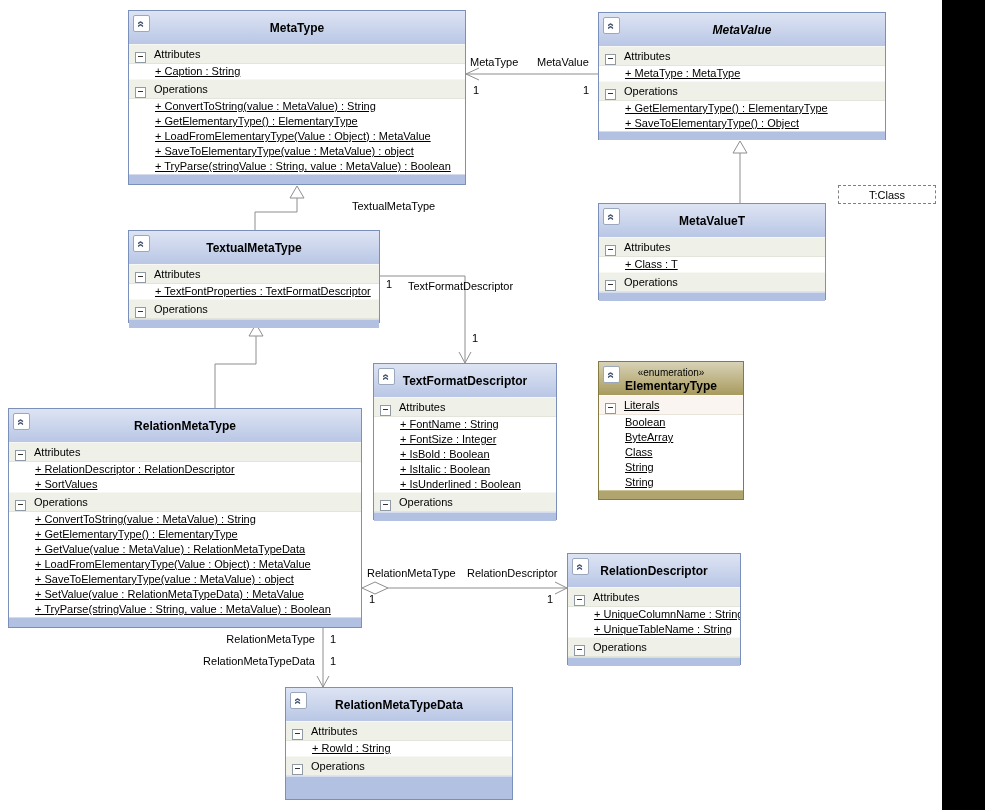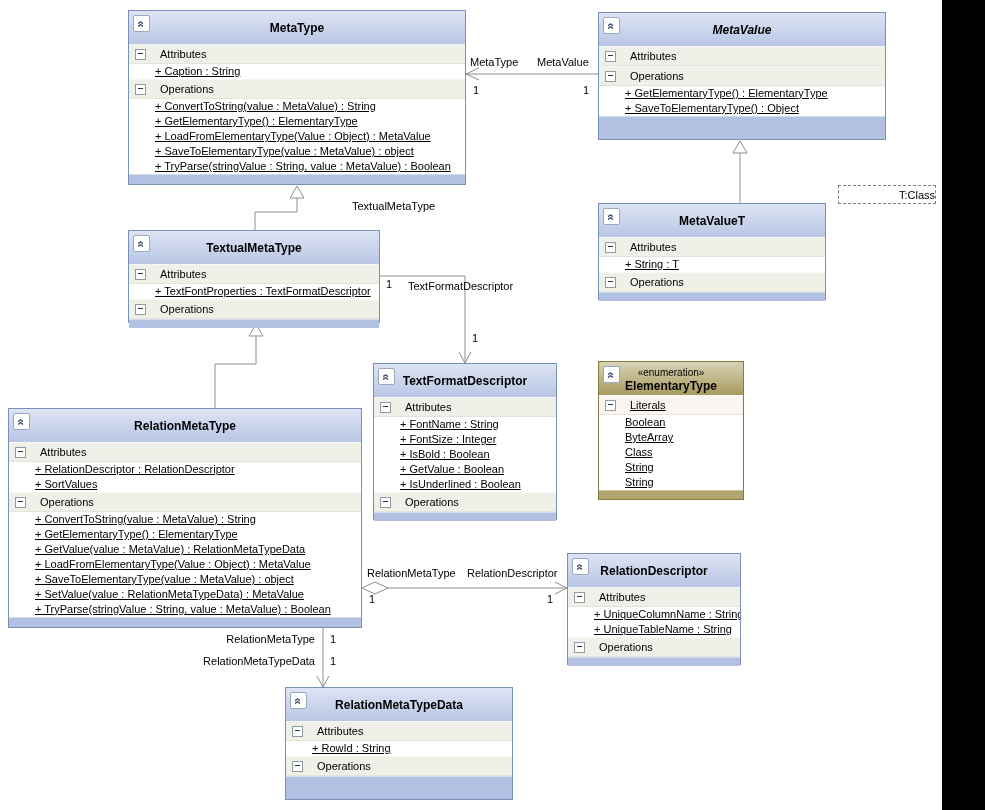--- a/index.html
+++ b/index.html
@@ -15,34 +15,34 @@
   .enum .cls-header{background:linear-gradient(#d8d2b6,#a89a5e);}
   .cls-title{text-align:center;font-weight:bold;font-size:12px;line-height:14px;}
   .cls-title.italic{font-style:italic;}
   .cls-stereotype{text-align:center;font-size:10px;line-height:12px;margin-top:2px;}
   .chevron-btn{position:absolute;left:4px;top:4px;width:15px;height:15px;background:#fff;
                border:1px solid #9aa7bd;border-radius:2px;display:flex;align-items:center;
                justify-content:center;cursor:pointer;}
   .chevron-btn span{display:block;transform:rotate(90deg);font-weight:bold;color:#44536e;
                     font-size:12px;line-height:12px;}
   .section-row{flex:0 0 auto;height:18px;line-height:18px;background:#eff0e8;
-               display:flex;align-items:center;gap:14px;padding-left:6px;
+               display:flex;align-items:flex-end;gap:8px;padding-left:6px;
                border-top:1px solid #f7f8f3;border-bottom:1px solid #e2e5da;}
   .enum .section-row{background:#faf5f0;border-top-color:#fdfaf7;border-bottom-color:#eae3da;text-decoration:underline;}
   .minus-box{flex:0 0 auto;width:9px;height:9px;border:1px solid #8f9aa5;background:#fff;
              position:relative;display:inline-block;}
   .minus-box::after{content:"";position:absolute;left:2px;right:2px;top:3px;height:1px;background:#333;}
   .member-row{flex:0 0 auto;height:15px;line-height:15px;background:#fff;padding-left:26px;
               white-space:nowrap;overflow:hidden;text-decoration:underline;}
   .cls-footer{flex:1 1 auto;min-height:8px;background:#b2c0e1;border-top:1px solid #d5dcee;}
   .enum .cls-footer{background:#b0a46f;border-top:1px solid #cfc49a;}
   .conn-label{position:absolute;white-space:nowrap;font-size:11px;color:#000;}
   .conn-label.right{text-align:right;}
   #type-param-box{position:absolute;left:838px;top:185px;width:96px;height:17px;background:#fff;
-                  border:1px dashed #7f7f7f;display:flex;align-items:center;justify-content:flex-end;
+                  border:1px dashed #7f7f7f;display:flex;align-items:center;justify-content:center;
                   font-size:11px;z-index:5;}
   svg .conn{stroke:#8e8e8e;stroke-width:1;fill:none;}
   svg .hollow{stroke:#8e8e8e;stroke-width:1;fill:#fff;}
 </style>
 </head>
 <body>
 
 <div id="stage">
 
   <svg id="connector-layer" width="985" height="810" viewBox="0 0 985 810">
@@ -114,41 +114,42 @@
       <div class="chevron-btn">
             <span>«</span>
           </div>
 
       <div class="cls-title italic">MetaValue</div>
     </div>
     <div class="section-row">
           <span class="minus-box"></span>
           <span>Attributes</span>
         </div>
+        <div class="member-row">+ MetaType : MetaType</div>
         <div class="section-row">
           <span class="minus-box"></span>
           <span>Operations</span>
         </div>
         <div class="member-row">+ GetElementaryType() : ElementaryType</div>
         <div class="member-row">+ SaveToElementaryType() : Object</div>
         <div class="cls-footer"></div>
   </div>
       <div class="uml-class" style="left: 598px; top: 203px; width: 228px; height: 97px;">
     <div class="cls-header">
       <div class="chevron-btn">
             <span>«</span>
           </div>
 
       <div class="cls-title">MetaValueT</div>
     </div>
     <div class="section-row">
           <span class="minus-box"></span>
           <span>Attributes</span>
         </div>
-        <div class="member-row">+ String : T</div>
+        <div class="member-row">+ Class : T</div>
         <div class="section-row">
           <span class="minus-box"></span>
           <span>Operations</span>
         </div>
         <div class="cls-footer"></div>
   </div>
       <div class="uml-class" style="left: 128px; top: 230px; width: 252px; height: 93px;">
     <div class="cls-header">
       <div class="chevron-btn">
             <span>«</span>
@@ -175,21 +176,21 @@
 
       <div class="cls-title">TextFormatDescriptor</div>
     </div>
     <div class="section-row">
           <span class="minus-box"></span>
           <span>Attributes</span>
         </div>
         <div class="member-row">+ FontName : String</div>
         <div class="member-row">+ FontSize : Integer</div>
         <div class="member-row">+ IsBold : Boolean</div>
-        <div class="member-row">+ GetValue : Boolean</div>
+        <div class="member-row">+ IsItalic : Boolean</div>
         <div class="member-row">+ IsUnderlined : Boolean</div>
         <div class="section-row">
           <span class="minus-box"></span>
           <span>Operations</span>
         </div>
         <div class="cls-footer"></div>
   </div>
       <div class="uml-class enum" style="left: 598px; top: 361px; width: 146px; height: 139px;">
     <div class="cls-header">
       <div class="chevron-btn">

